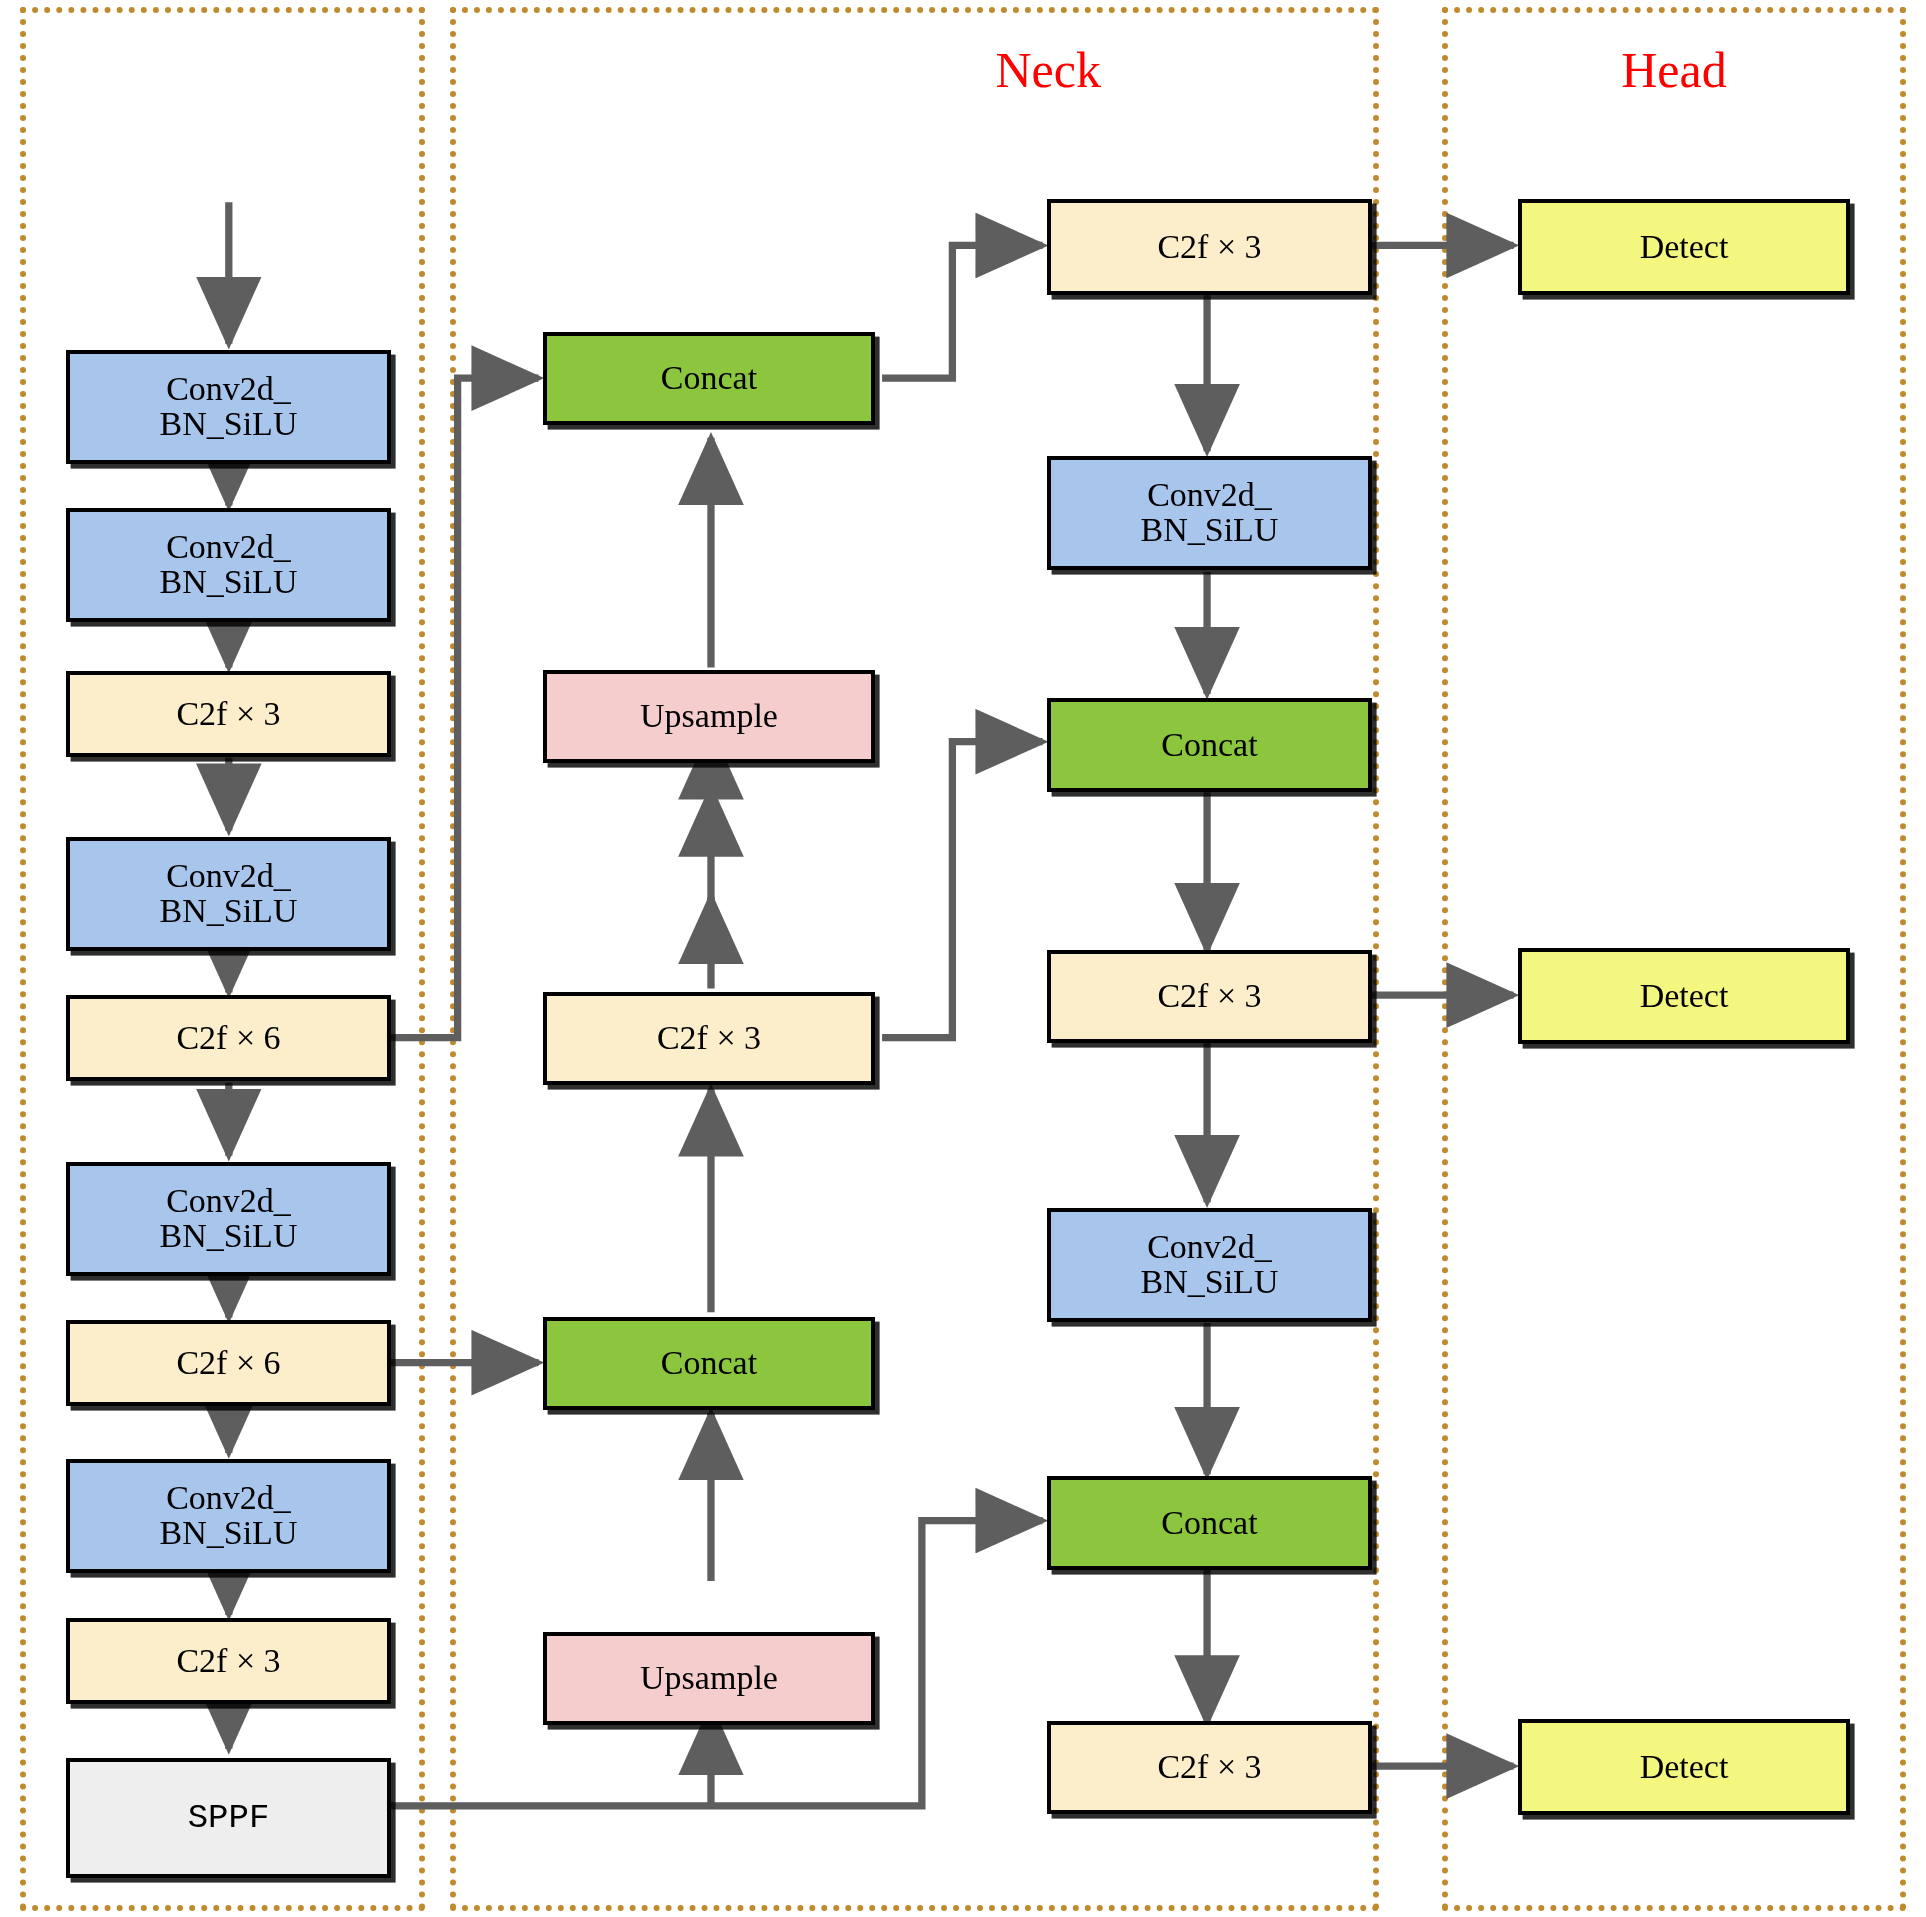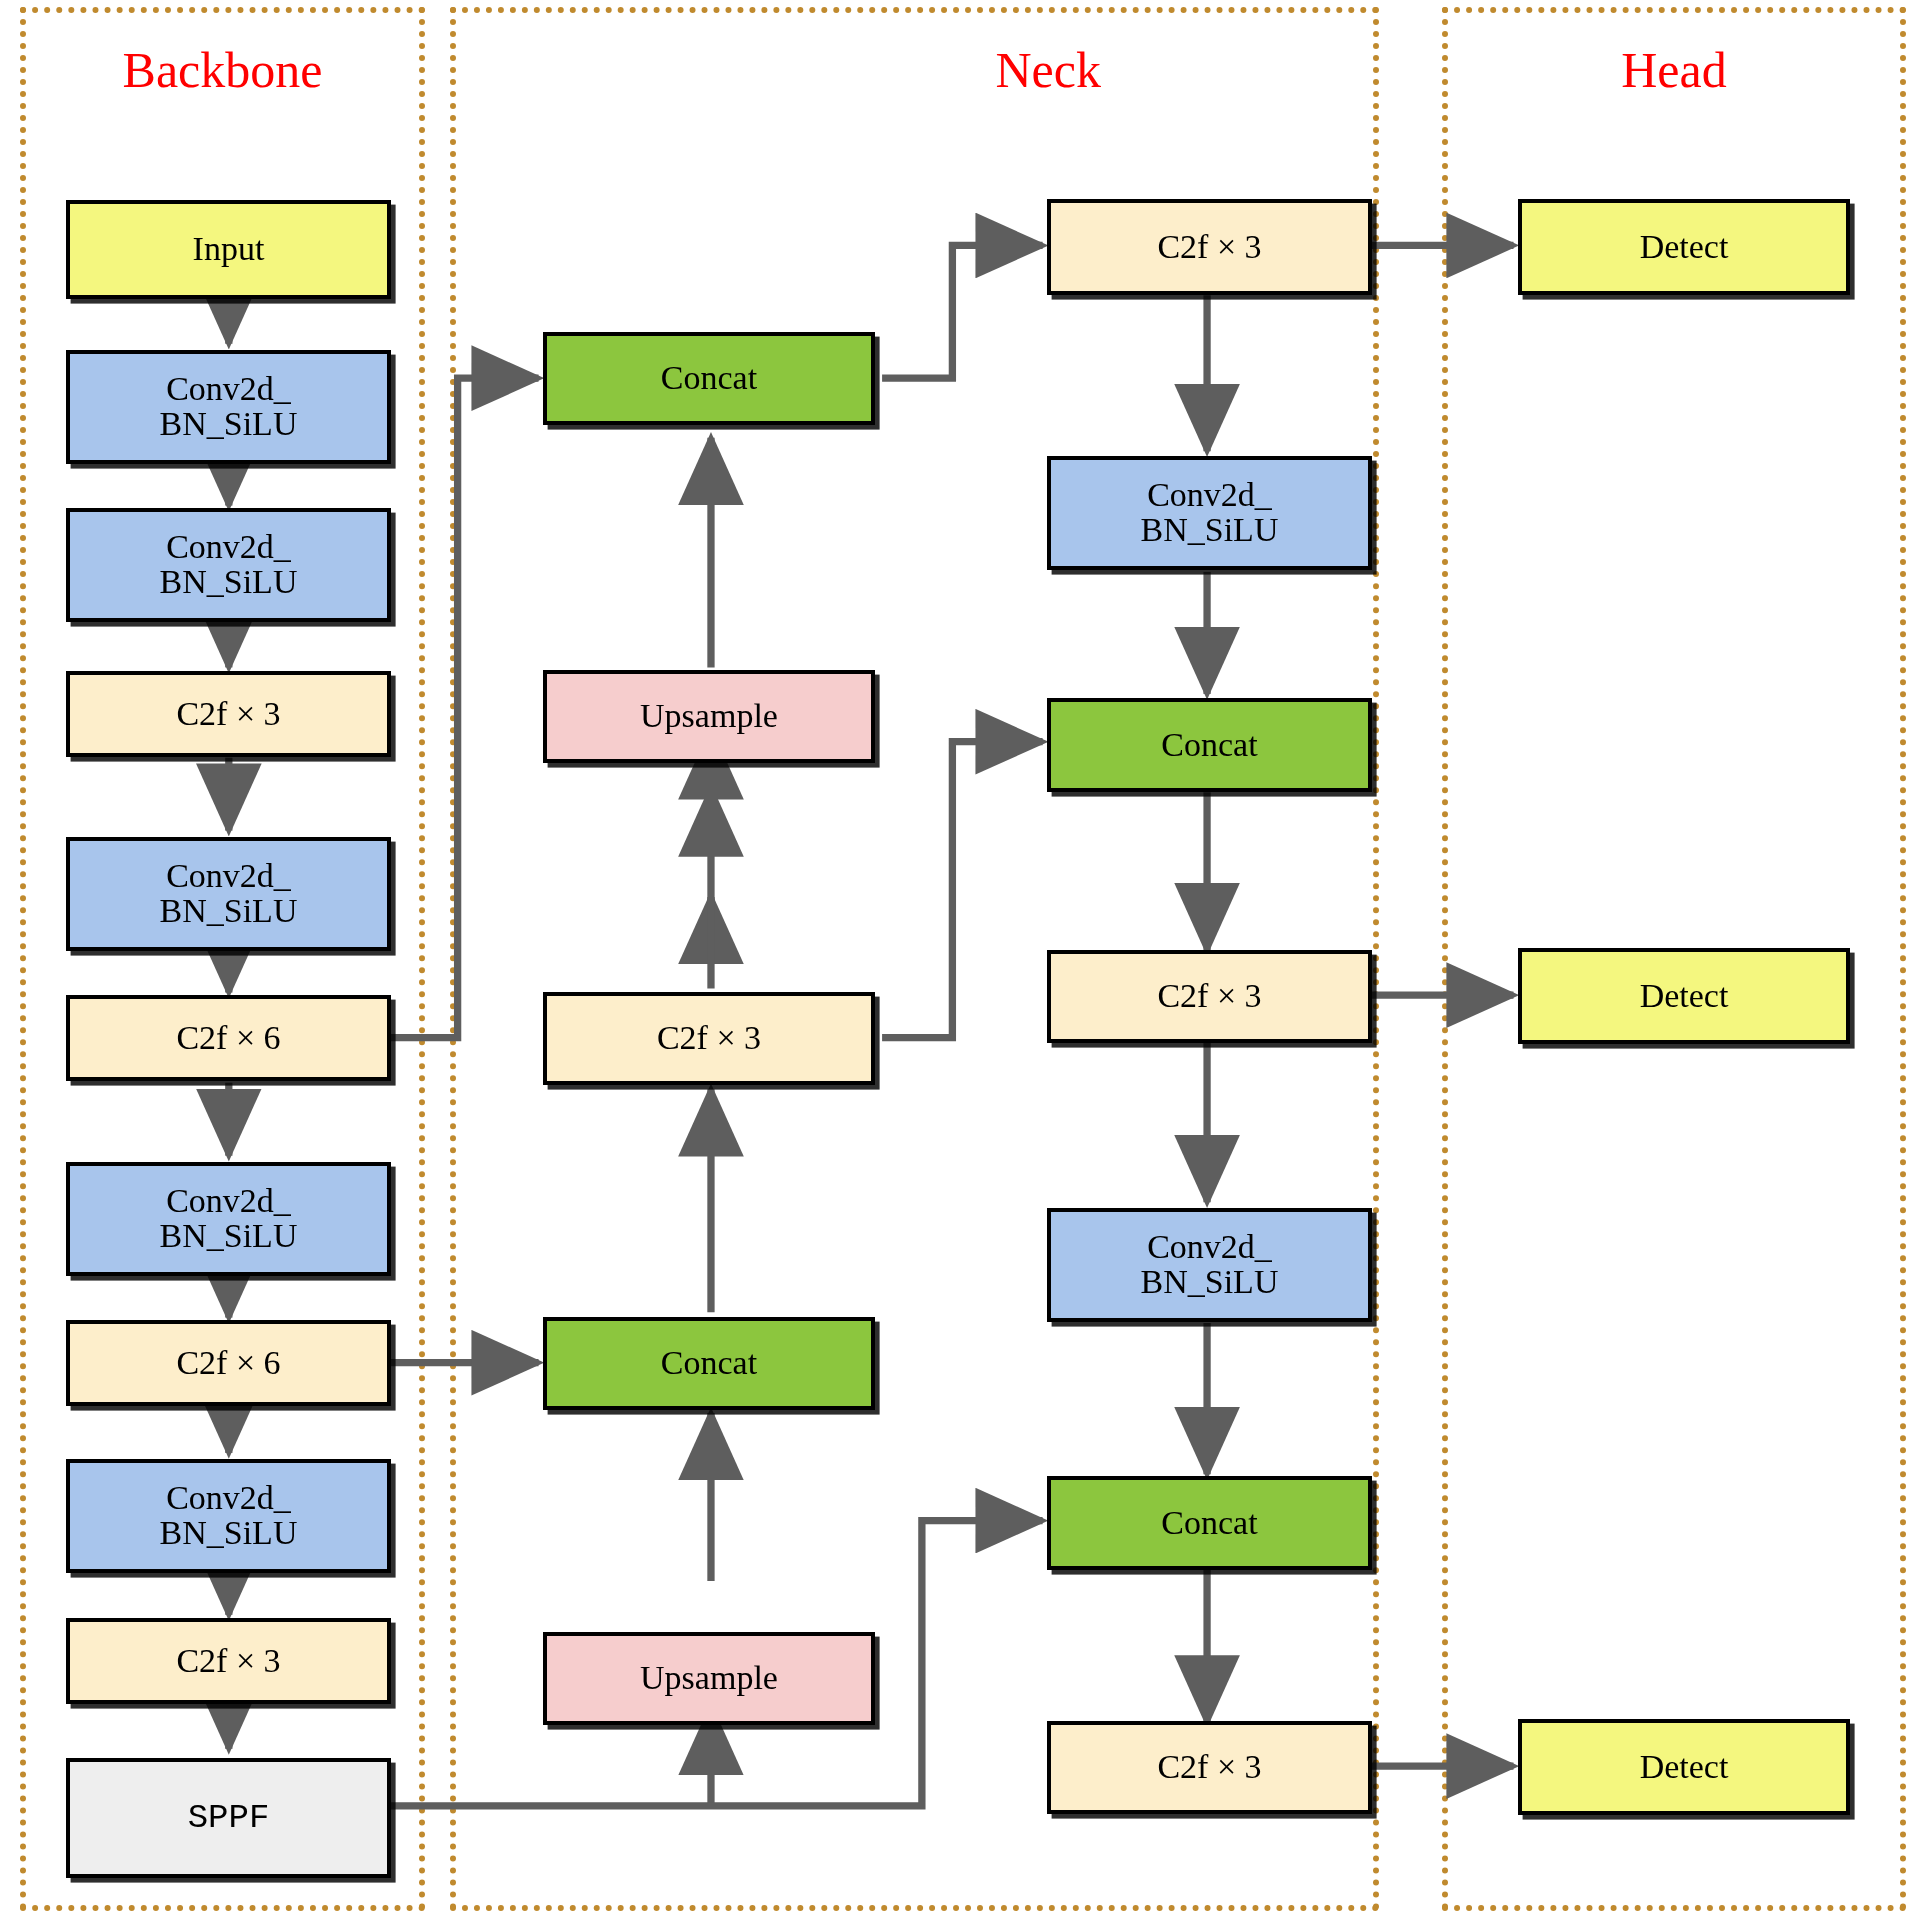--- a/index.html
+++ b/index.html
@@ -54,21 +54,20 @@
 </style>
 </head>
 <body>
 
 <div id="canvas">
 
   <div class="group-frame" style="left:20px; top:6.6px; width:405px; height:1904px;"></div>
   <div class="group-frame" style="left:450px; top:6.6px; width:929px; height:1904px;"></div>
   <div class="group-frame" style="left:1442px; top:6.6px; width:464px; height:1904px;"></div>
 
-  <div class="group-title" style="left:20px; top:45px; width:405px;">Backbone</div>
   <div class="group-title" style="left:696px; top:45px; width:405px;text-align:right;">Neck</div>
   <div class="group-title" style="left:1475px; top:45px; width:398px;">Head</div>
 
   <svg class="layer" viewBox="0 0 2904 2891" preserveAspectRatio="none">
     <defs>
       <marker id="ah" markerWidth="10" markerHeight="9" refX="9.2" refY="4.5" orient="auto" markerUnits="strokeWidth">
         <path d="M0,0 L10,4.5 L0,9 z" fill="#5e5e5e"></path>
       </marker>
     </defs>
     <g stroke="#5e5e5e" stroke-width="11" fill="none" marker-end="url(#ah)">
@@ -108,23 +107,20 @@
       <path d="M1820,1570 L1820,1812"></path>
       <path d="M1820,1994 L1820,2222"></path>
       <path d="M1820,2366 L1820,2596"></path>
 
       <path d="M2068,370 L2282,370"></path>
       <path d="M2068,1500 L2282,1500"></path>
       <path d="M2068,2662 L2282,2662"></path>
     </g>
   </svg>
 
-  <div class="node" style="left:66px; top:200px; width:325px; height:99px; background:#f4f77f;">
-    <span>Input</span>
-  </div>
 
   <div class="node" style="left:66px; top:350px; width:325px; height:114px; background:#a8c5ec;">
     <span style="white-space:pre-line;">Conv2d_
 BN_SiLU</span>
   </div>
 
   <div class="node" style="left:66px; top:508px; width:325px; height:114px; background:#a8c5ec;">
     <span style="white-space:pre-line;">Conv2d_
 BN_SiLU</span>
   </div>

